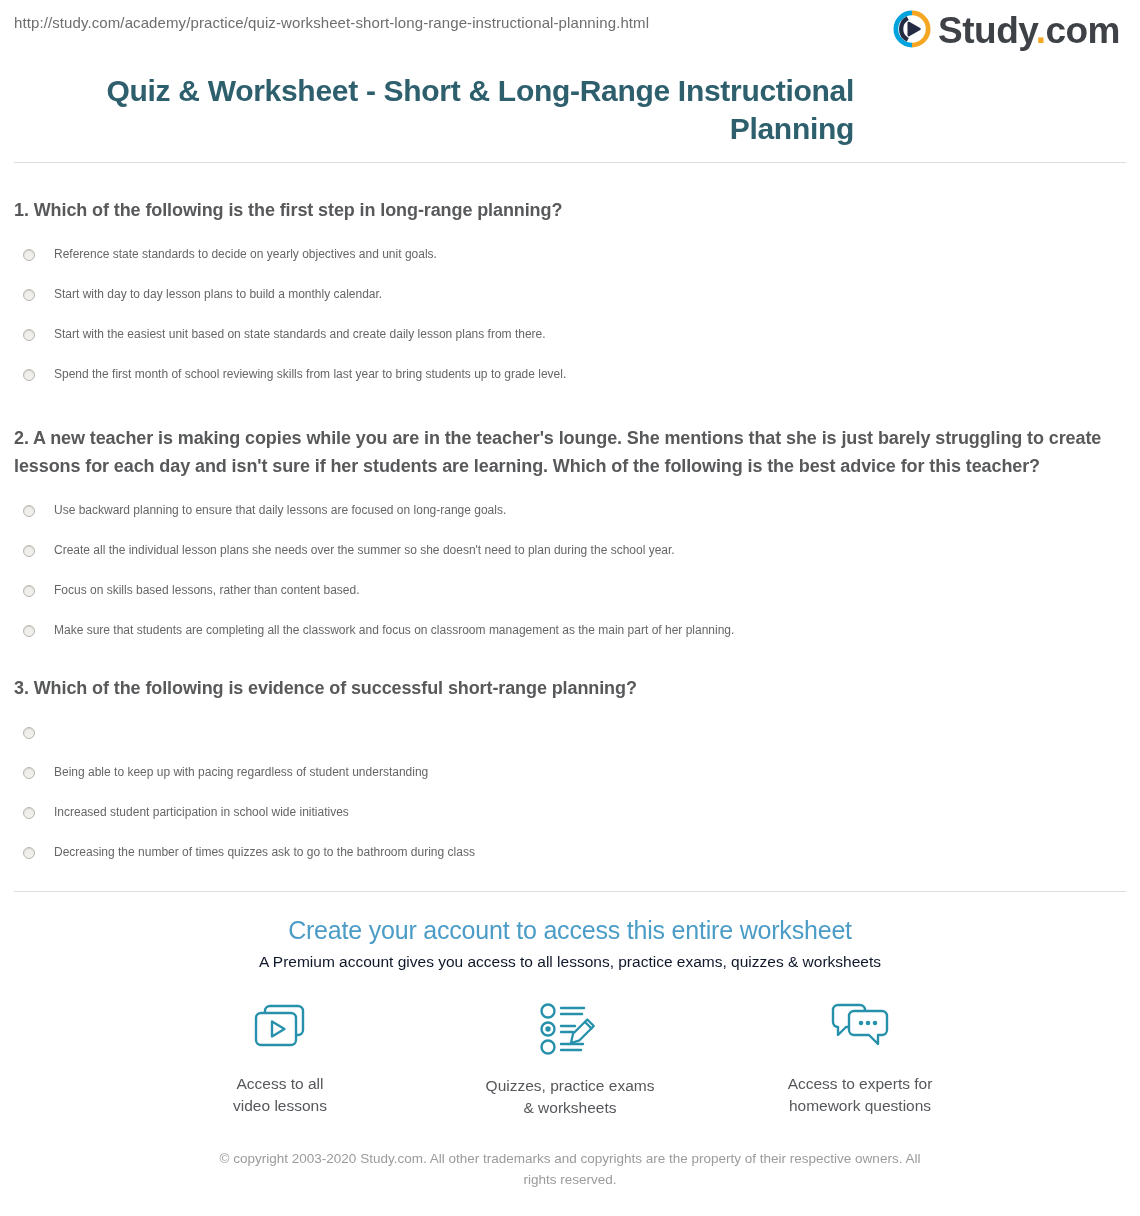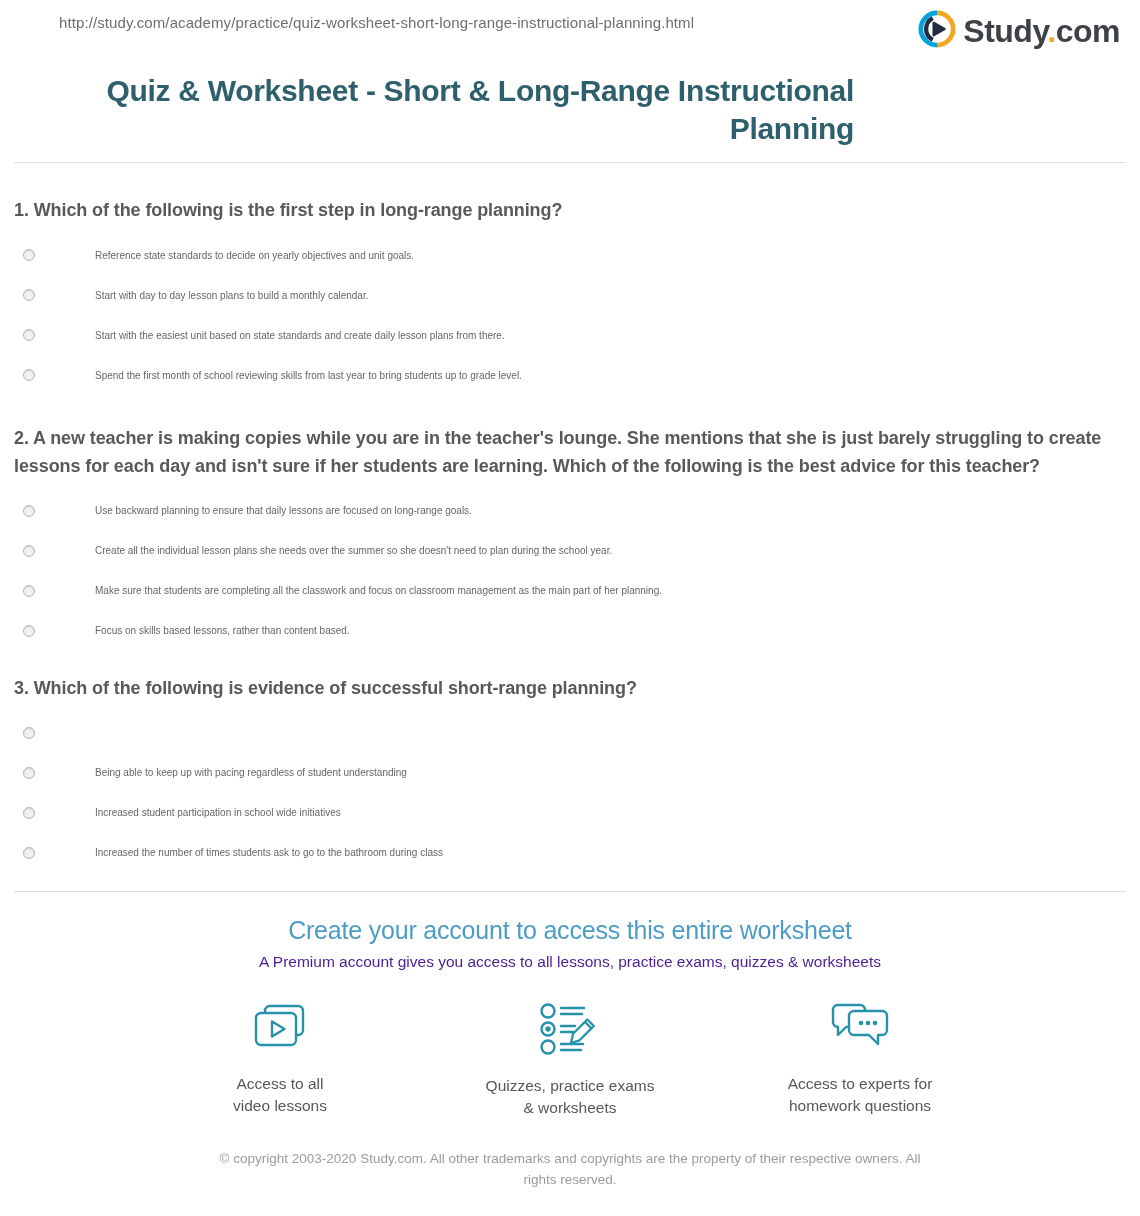--- a/index.html
+++ b/index.html
@@ -8,25 +8,24 @@
     width: 1140px; height: 1216px; overflow: hidden;
     font-family: "Liberation Sans", sans-serif;
     color: #666;
   }
   .page { padding: 0 14px; }
 
   
   .header {
     display: flex; justify-content: space-between; align-items: flex-start;
     padding: 10px 20px 0 14px;
-    margin-left: 45px;
   }
   .url { font-size: 15px; color: #6e6e6e; padding-top: 4px; letter-spacing: 0.1px; }
   .logo { display: flex; align-items: center; gap: 7px; text-decoration: none; cursor: pointer; }
-  .logo-text { font-size: 32px; font-weight: 700; color: #3e4246; letter-spacing: -0.5px; }
+  .logo-text { font-size: 37px; font-weight: 700; color: #3e4246; letter-spacing: -0.5px; }
   .logo-text .dot { color: #f5a623; }
 
   
   .title {
     margin: 20px 0 0 0; max-width: 840px;
     font-size: 30px; font-weight: 700; line-height: 1.27;
     color: #2d5f6d; letter-spacing: -0.3px; text-align: right;
   }
   .divider { border: none; border-top: 1px solid #ddd; margin-top: 14px; }
 
@@ -41,29 +40,29 @@
     margin-top: 20px; min-height: 20px; padding-left: 9px;
     cursor: pointer;
   }
   .option-row:first-of-type { margin-top: 24px; }
   .radio {
     width: 12px; height: 12px; border-radius: 50%;
     background: #f1efec; border: 1px solid #b9b6b1;
     box-shadow: inset 0 1px 1px rgba(0,0,0,0.12);
     flex: 0 0 auto;
   }
-  .option-label { font-size: 10px; color: #666; line-height: 1.3; margin-left: 41px; }
+  .option-label { font-size: 12px; color: #666; line-height: 1.3; }
 
   
   .signup { text-align: center; }
   .signup-heading {
     margin-top: 24px; font-size: 25px; font-weight: 400;
     color: #4b9cc7; letter-spacing: -0.2px;
   }
-  .signup-sub { margin-top: 8px; font-size: 15.5px; color: #4c1d95; }
+  .signup-sub { margin-top: 8px; font-size: 15.5px; color: #0f172a; }
   .features {
     width: 820px; margin: 30px auto 0 auto;
     display: flex; justify-content: space-between;
   }
   .feature { width: 240px; text-align: center; }
   .feature-icon { display: inline-block; height: 54px; }
   .feature-label { margin-top: 14px; font-size: 15.5px; color: #55575a; line-height: 1.42; }
 
   
   .footer {
@@ -118,44 +117,44 @@
     <div class="option-row">
       <span class="radio"></span>
       <span class="option-label">Use backward planning to ensure that daily lessons are focused on long-range goals.</span>
     </div>
     <div class="option-row">
       <span class="radio"></span>
       <span class="option-label">Create all the individual lesson plans she needs over the summer so she doesn't need to plan during the school year.</span>
     </div>
     <div class="option-row">
       <span class="radio"></span>
+      <span class="option-label">Focus on skills based lessons, rather than content based.</span>
+    </div>
+    <div class="option-row">
+      <span class="radio"></span>
       <span class="option-label">Make sure that students are completing all the classwork and focus on classroom management as the main part of her planning.</span>
-    </div>
-    <div class="option-row">
-      <span class="radio"></span>
-      <span class="option-label">Focus on skills based lessons, rather than content based.</span>
     </div>
   </div>
 
   <div class="question">
     <div class="question-text">3. Which of the following is evidence of successful short-range planning?</div>
     <div class="option-row">
       <span class="radio"></span>
     </div>
     <div class="option-row">
       <span class="radio"></span>
       <span class="option-label">Being able to keep up with pacing regardless of student understanding</span>
     </div>
     <div class="option-row">
       <span class="radio"></span>
       <span class="option-label">Increased student participation in school wide initiatives</span>
     </div>
     <div class="option-row">
       <span class="radio"></span>
-      <span class="option-label">Increased the number of times students ask to go to the bathroom during class</span>
+      <span class="option-label">Decreasing the number of times quizzes ask to go to the bathroom during class</span>
     </div>
   </div>
 
   <hr class="divider" style="margin-top:28px">
 
   <div class="signup">
     <div class="signup-heading">Create your account to access this entire worksheet</div>
     <div class="signup-sub">A Premium account gives you access to all lessons, practice exams, quizzes &amp; worksheets</div>
 
     <div class="features">

